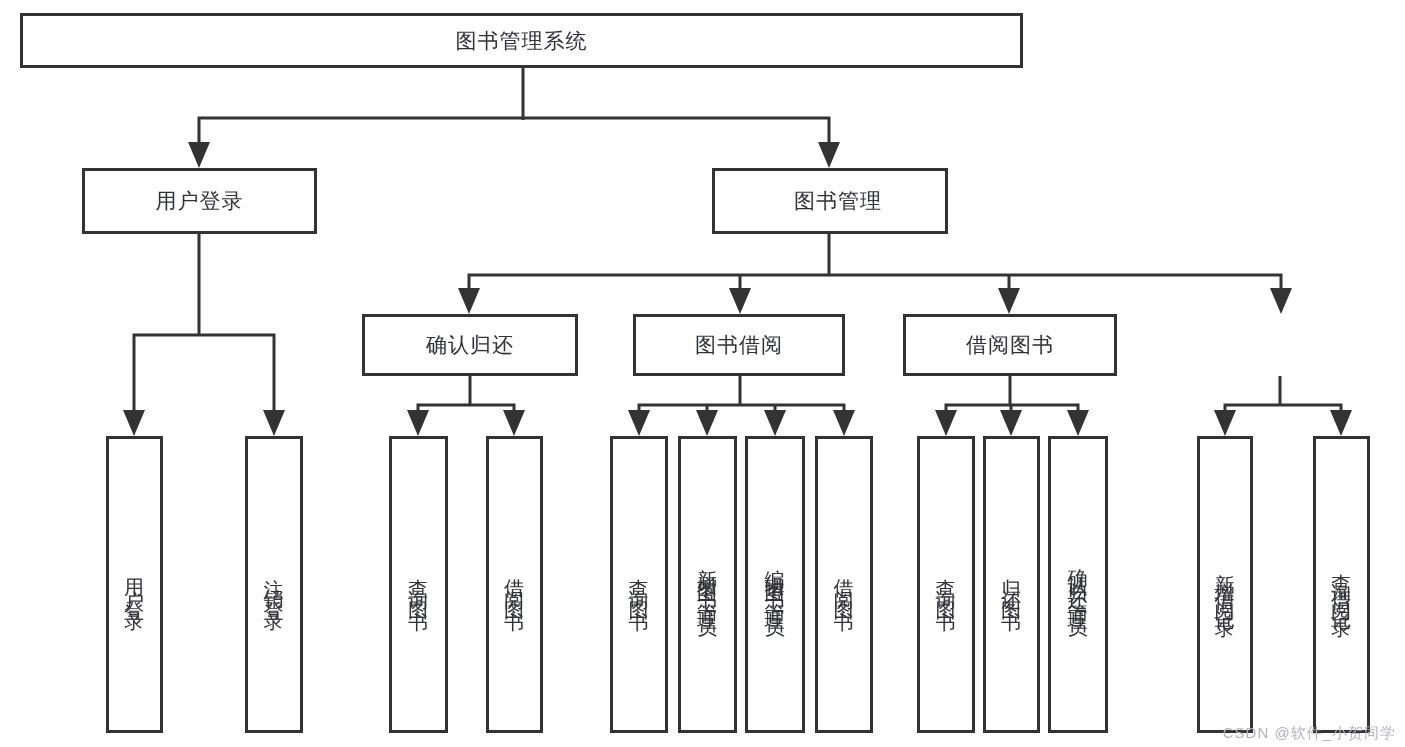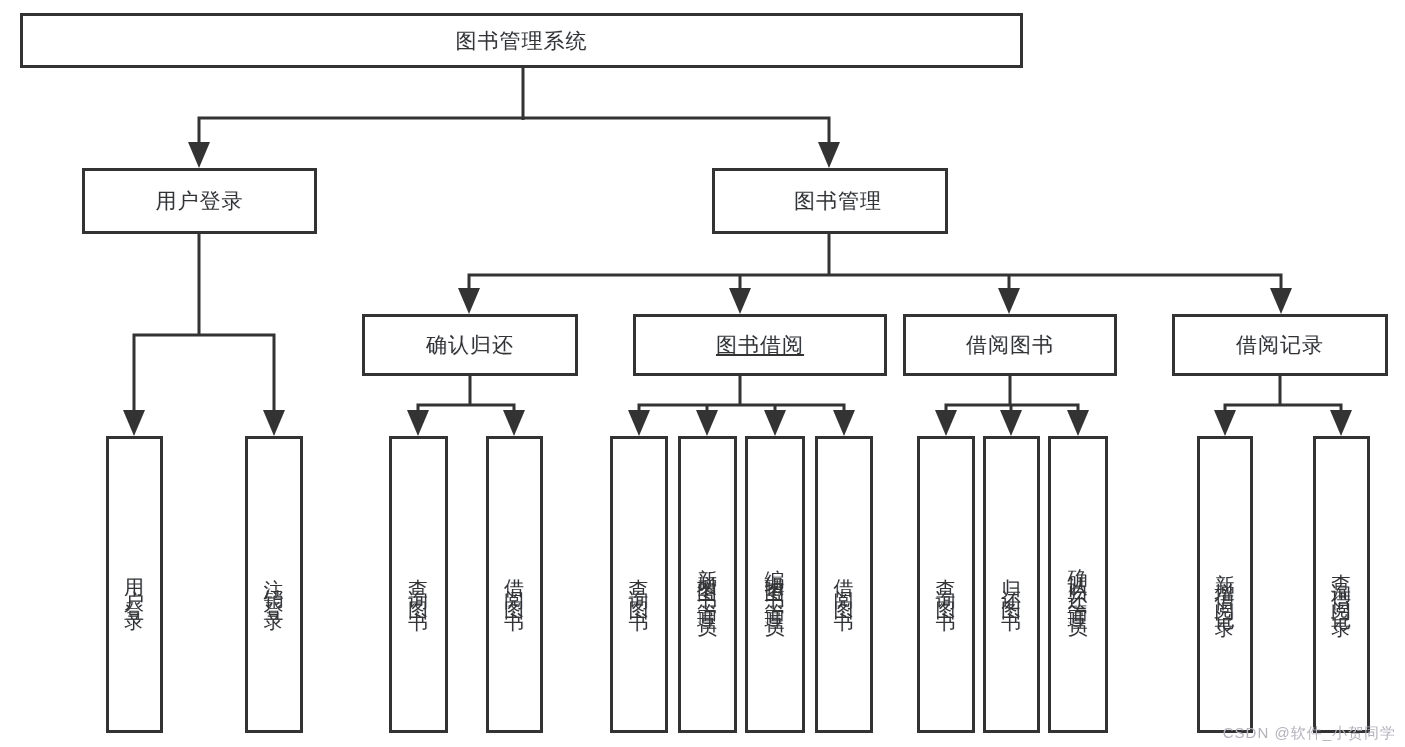--- a/index.html
+++ b/index.html
@@ -140,29 +140,26 @@
   <div class="node" style="left:82px; top:168px; width:235px; height:66px;">
     <span class="h-label">用户登录</span>
   </div>
   <div class="node" style="left:712px; top:168px; width:236px; height:66px;padding-left:16px;">
     <span class="h-label">图书管理</span>
   </div>
 
   <div class="node" style="left:362px; top:314px; width:216px; height:62px;">
     <span class="h-label">确认归还</span>
   </div>
-  <div class="node" style="left:633px; top:314px; width:254px; height:62px;text-decoration:underline;">
+  <div class="node" style="left:633px; top:314px; width:212px; height:62px;">
     <span class="h-label">图书借阅</span>
   </div>
   <div class="node" style="left:903px; top:314px; width:214px; height:62px;">
     <span class="h-label">借阅图书</span>
   </div>
-  <div class="node" style="left:1172px; top:314px; width:216px; height:62px;">
-    <span class="h-label">借阅记录</span>
-  </div>
 
   <div class="leaf" style="left:106px; top:436px; width:57px; height:297px;">
     <span class="v-label">用户登录</span>
   </div>
   <div class="leaf" style="left:245px; top:436px; width:58px; height:297px;">
     <span class="v-label">注销登录</span>
   </div>
 
   <div class="leaf" style="left:389px; top:436px; width:59px; height:297px;">
     <span class="v-label">查询图书</span>

